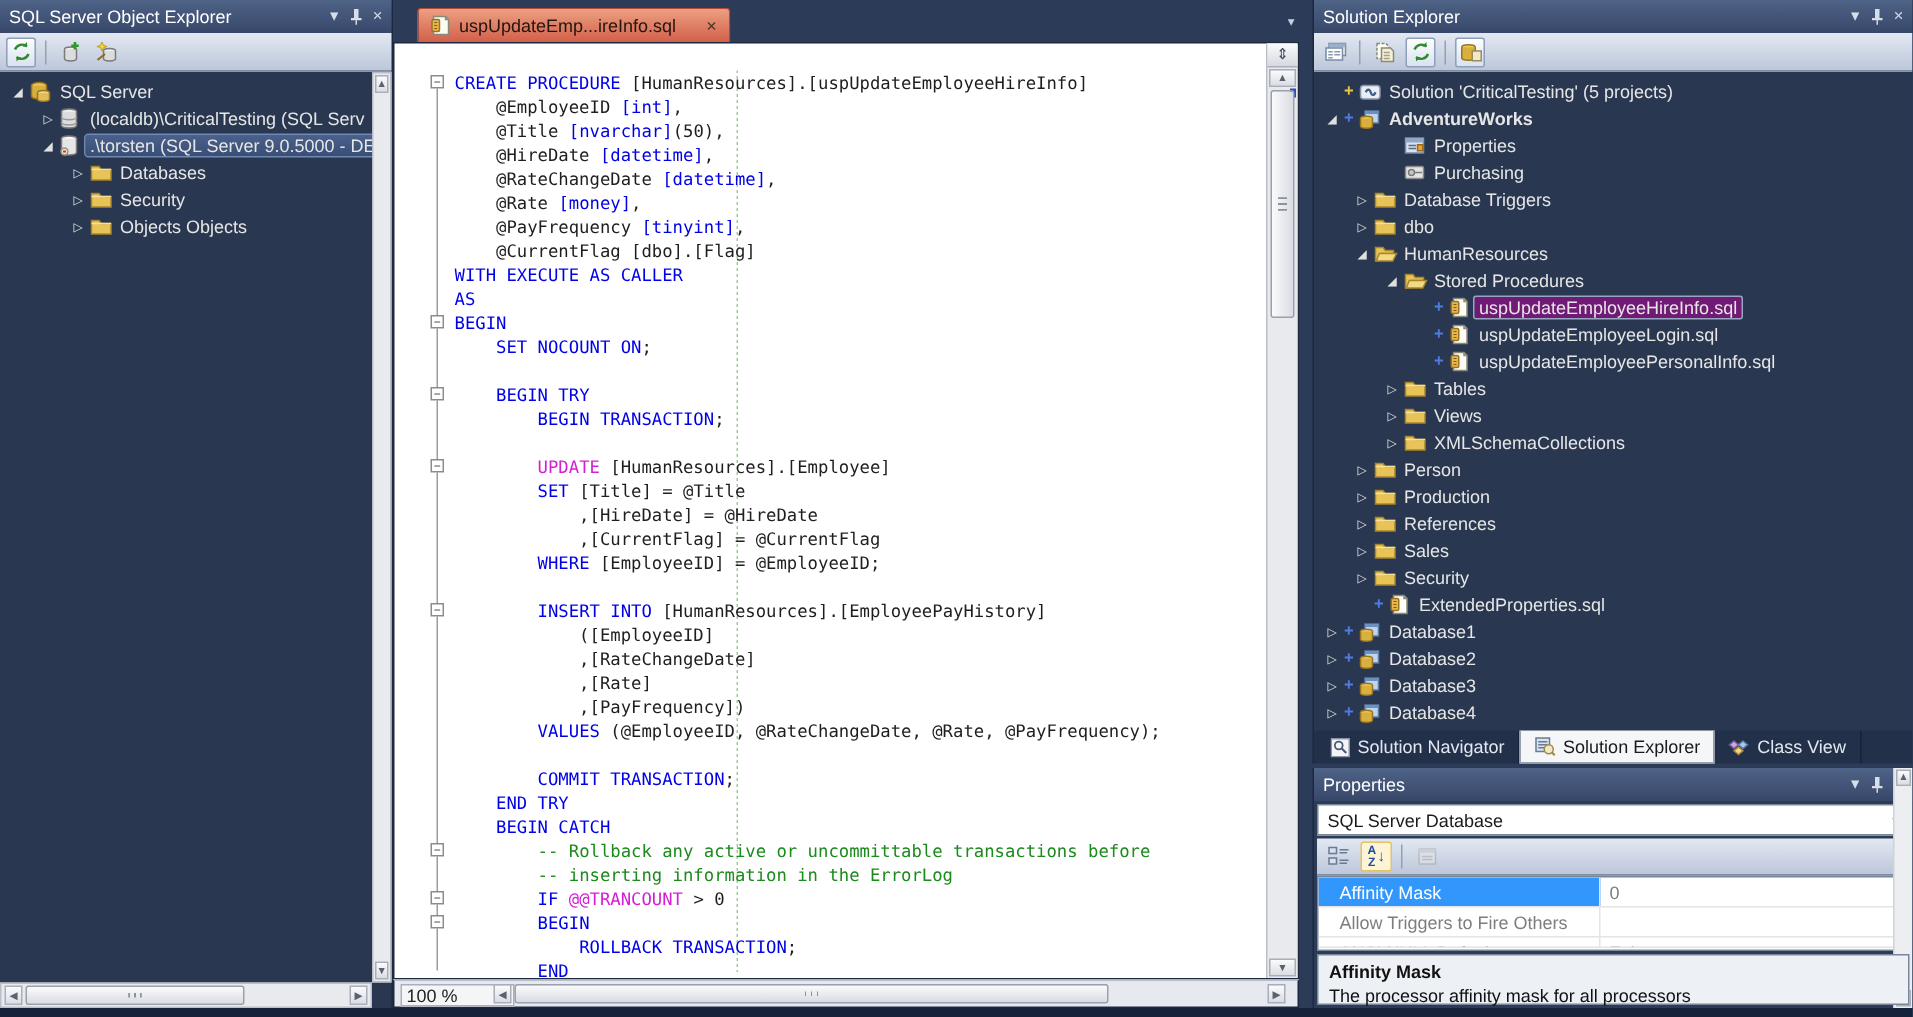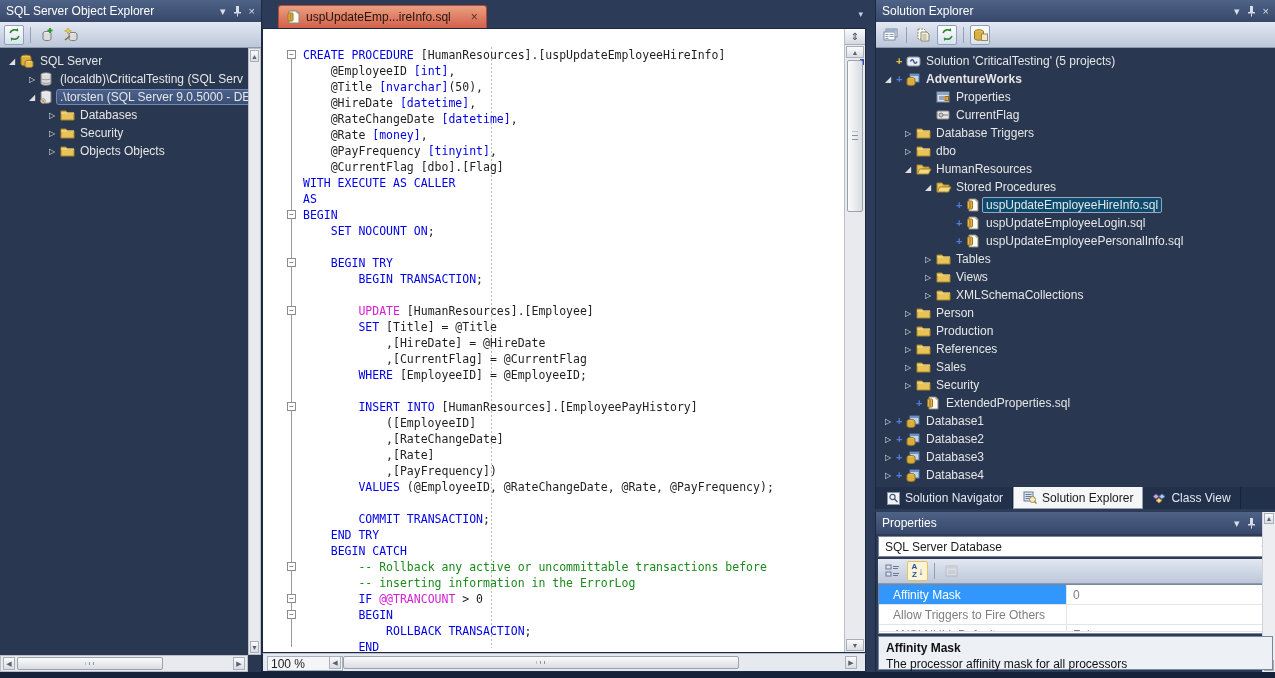--- a/index.html
+++ b/index.html
@@ -21,21 +21,21 @@
 
   
   .tree { position:absolute; left:0; right:13px; top:48px; bottom:17px; background:#293850; overflow:hidden; padding-top:4px; }
   .trow { height:18px; display:flex; align-items:center; color:#E6E6E6; white-space:nowrap; }
   .trow .arrow { width:16px; text-align:center; font-size:8px; color:#E0E0E0; flex:none; }
   .trow .badge { width:9px; flex:none; font-weight:bold; font-size:11px; line-height:9px; margin-right:1px; }
   .badge-plus { color:#4F7CE0; } .badge-gold { color:#E8C545; }
   .trow .ticon-s { width:17px; height:14px; flex:none; display:flex; align-items:center; }
   .trow .lbl { padding:0 3px; }
   .tsel { background:linear-gradient(#4A618C,#3A4E75); outline:1px solid #70089; outline:1px solid #7089B4; border-radius:2px; }
-  .tsel-light { background:#0c4a6e; outline:1px solid #97A7C2; border-radius:1px; }
+  .tsel-light { background:#701a75; outline:1px solid #97A7C2; border-radius:1px; }
   .bold { font-weight:bold; }
 
   
   .sb-track { background:#E9EAEE; border:1px solid #B9BEC9; }
   .sb-arrow { position:absolute; background:linear-gradient(#FAFBFC,#DADDE3); border:1px solid #A9AEB9;
      color:#5A6270; font-size:7px; display:flex; align-items:center; justify-content:center; }
   .sb-thumb { position:absolute; background:linear-gradient(90deg,#FBFBFC,#D9DCE2); border:1px solid #9AA0AC; border-radius:2px; }
   .sb-thumb.h { background:linear-gradient(#FBFBFC,#D9DCE2); }
   .grip-h { position:absolute; left:50%; top:4px; bottom:4px; width:9px; transform:translateX(-50%);
      background:repeating-linear-gradient(90deg,#8B93A2 0 1px,transparent 1px 4px); }
@@ -371,21 +371,21 @@
         </div>
         <div class="trow" style="padding-left: 44px;">
           <span class="arrow"></span>
           <span class="ticon-s">
             <svg width="14" height="12" viewBox="0 0 14 12">
               <rect x="1" y="2" width="12" height="8" rx="1" fill="#E4E4E4" stroke="#8A8A8A"></rect>
               <circle cx="5" cy="6" r="2" fill="#C8C8C8" stroke="#7A7A7A"></circle>
               <path d="M7 6h5" stroke="#7A7A7A"></path>
             </svg>
           </span>
-          <span class="lbl">CurrentFlag</span>
+          <span class="lbl">Purchasing</span>
         </div>
         <div class="trow" style="padding-left: 24px;">
           <span class="arrow">▷</span>
           <span class="ticon-s">
             <svg width="15" height="12" viewBox="0 0 15 12">
               <path d="M1 2h5l1.5 2H14v7H1z" fill="#E8C358" stroke="#A8862A"></path>
               <path d="M1 4h13" stroke="#F6E09A"></path>
             </svg>
           </span>
           <span class="lbl">Database Triggers</span>

